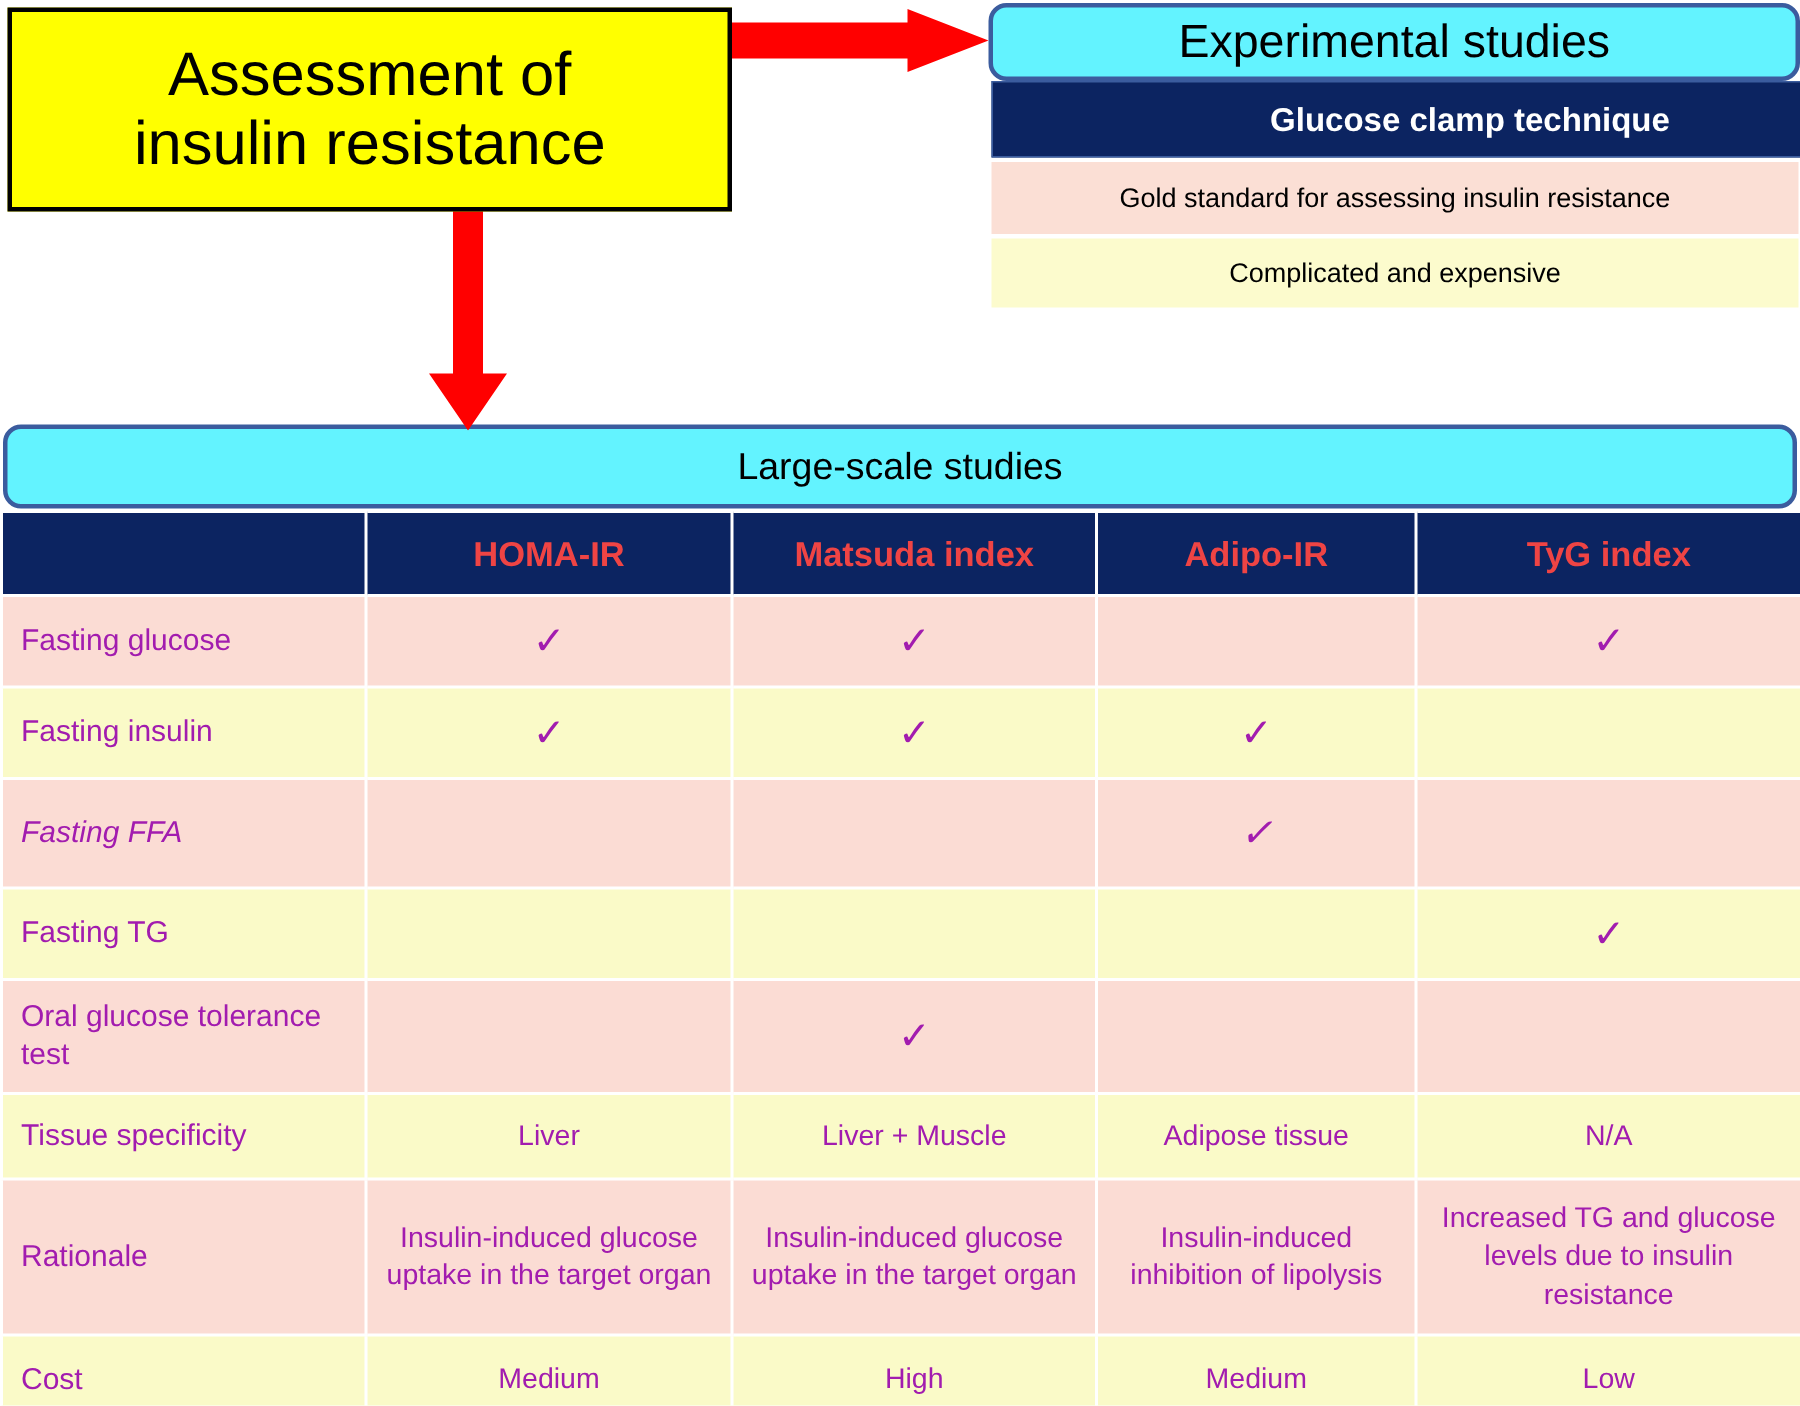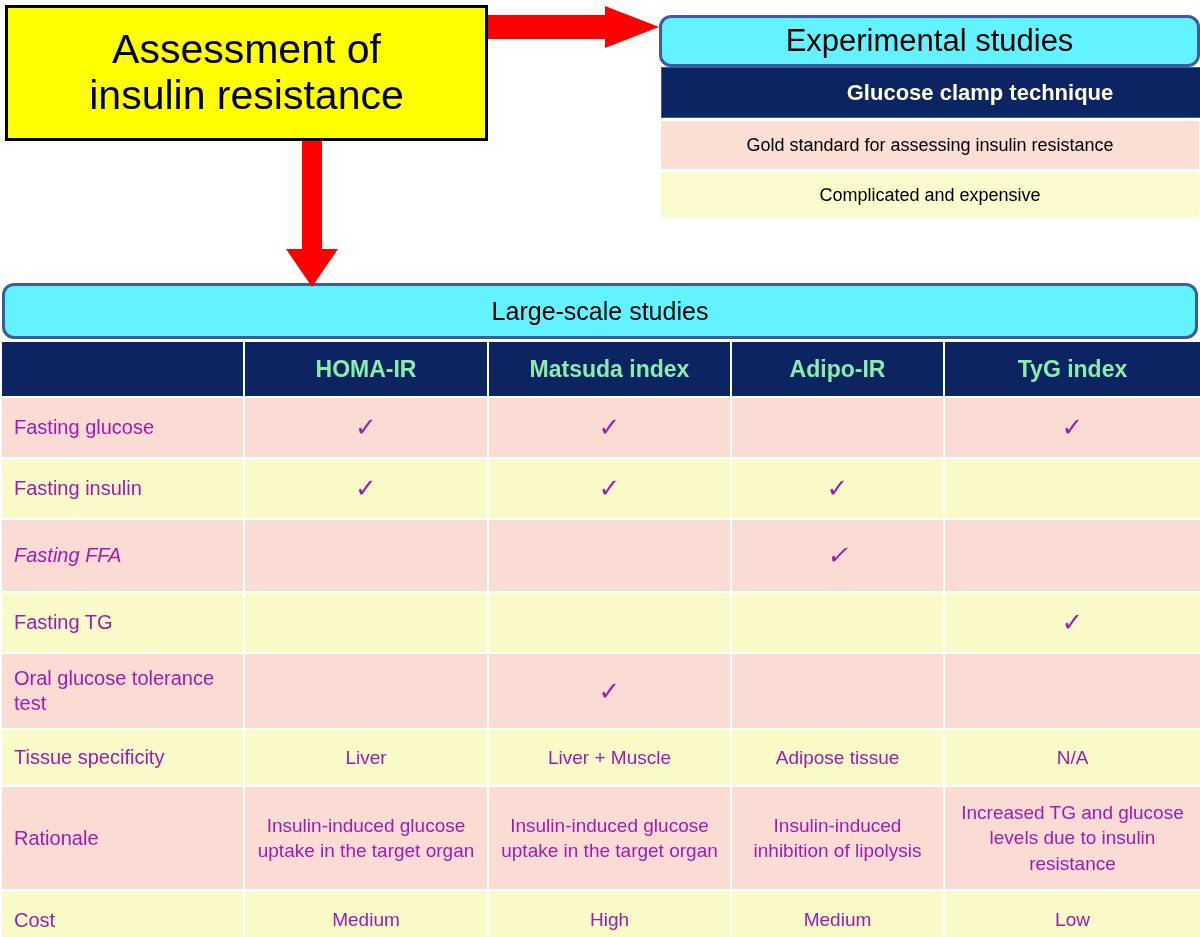--- a/index.html
+++ b/index.html
@@ -34,21 +34,21 @@
   }
   .arrow-v {
     position: absolute;
     left: 286px; top: 139px; width: 52px; height: 148px;
     z-index: 4;
   }
 
   
   .exp-panel {
     position: absolute;
-    left: 659px; top: 13px; width: 541px; height: 207px;
+    left: 659px; top: 0px; width: 541px; height: 207px;
     z-index: 5;
   }
   .cyan-header {
     background: #63F3FF;
     border: 3px solid #3B5C9E;
     border-radius: 12px;
     display: flex; align-items: center; justify-content: center;
     color: #000;
   }
   .exp-cyan {
@@ -94,21 +94,21 @@
   .tbl th, .tbl td {
     border: 2px solid #FFFFFF;
     padding: 0 8px;
     font-size: 19px;
     color: #a21caf;
     text-align: center;
     vertical-align: middle;
   }
   .tbl thead th {
     background: #0C2461;
-    color: #86efac;
+    color: #ef4444;
     font-weight: bold;
     font-size: 23px;
     height: 56px;
   }
   .tbl thead th.corner { background: #0C2461; }
 
   .tbl td.rowlabel {
     text-align: left;
     padding-left: 12px;
     font-size: 20px;

